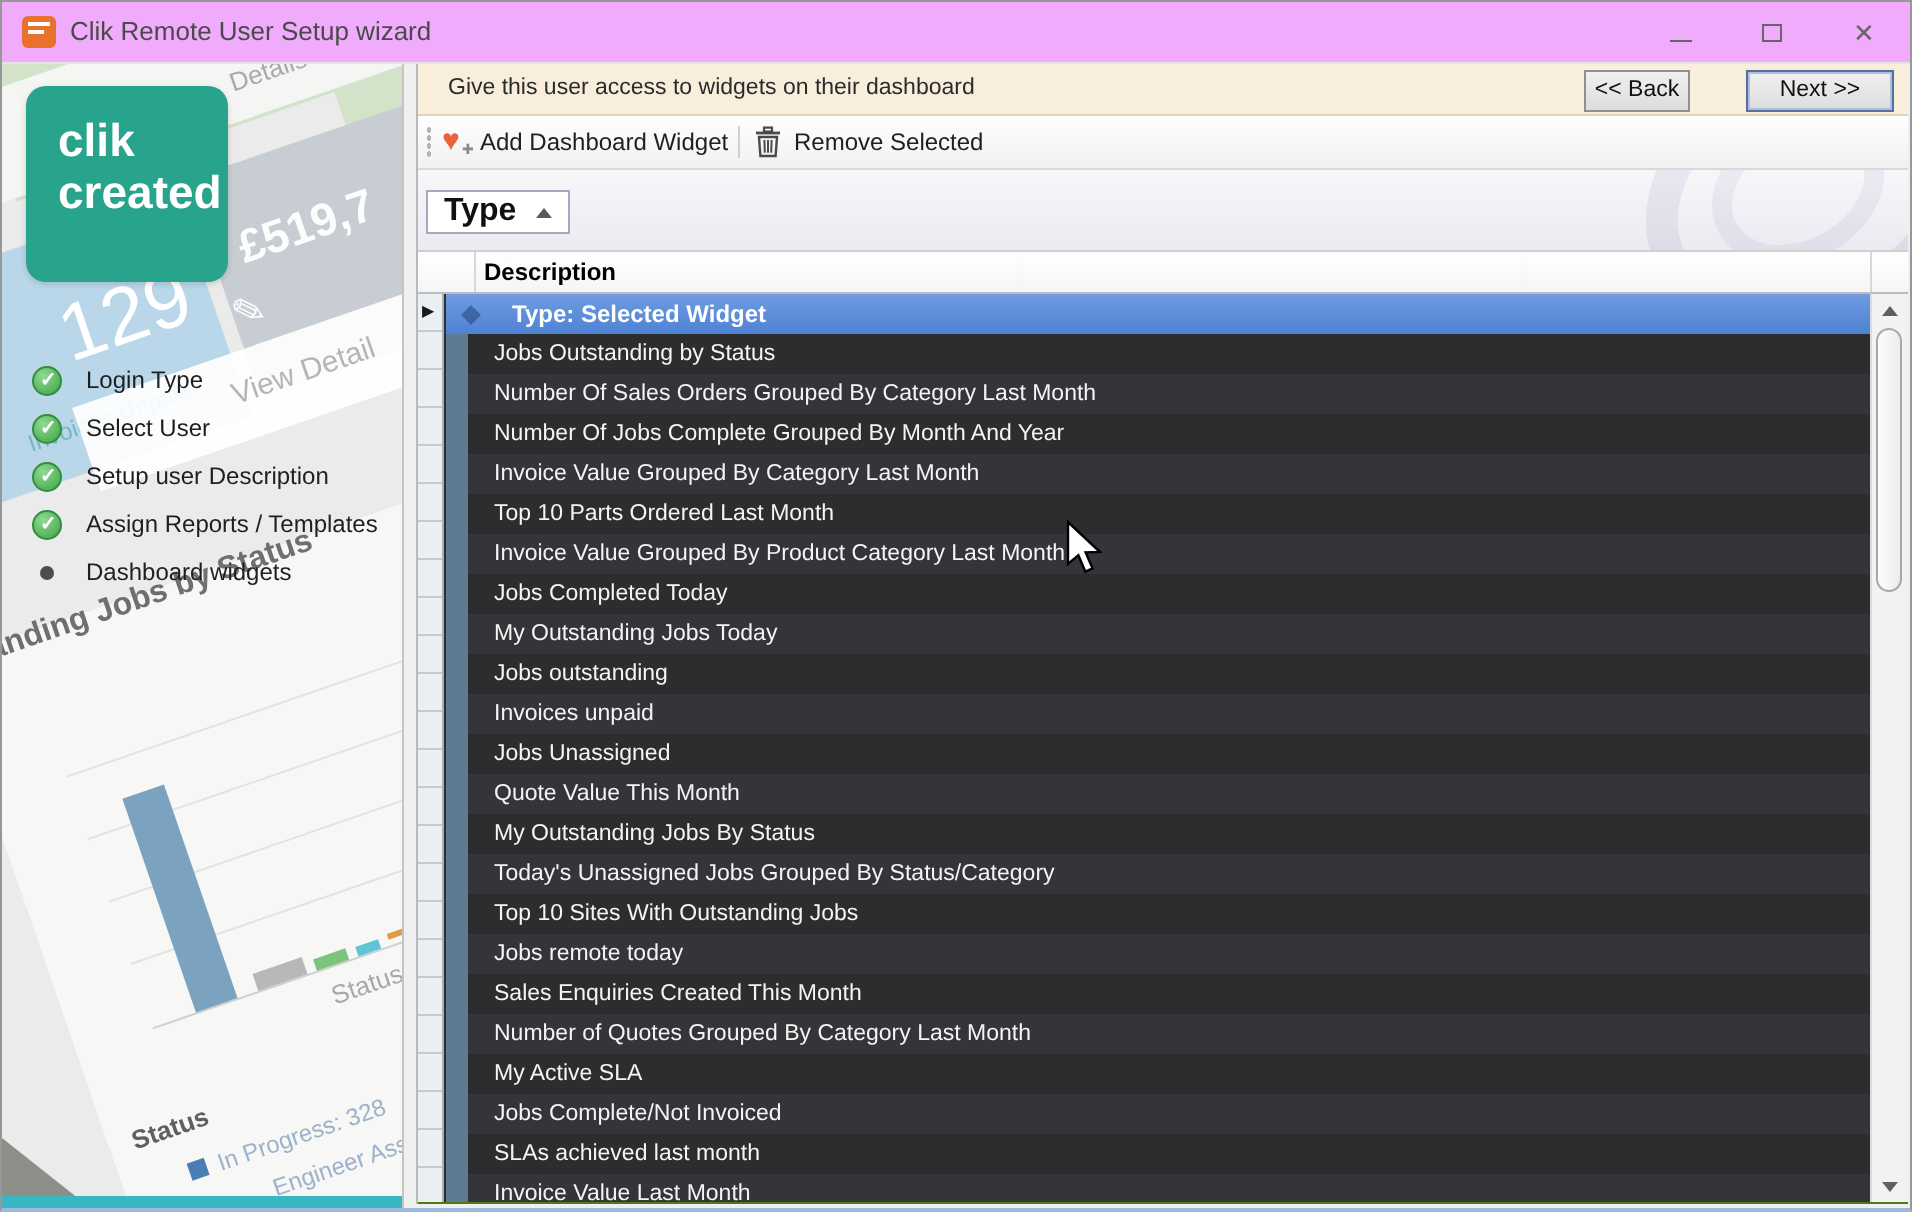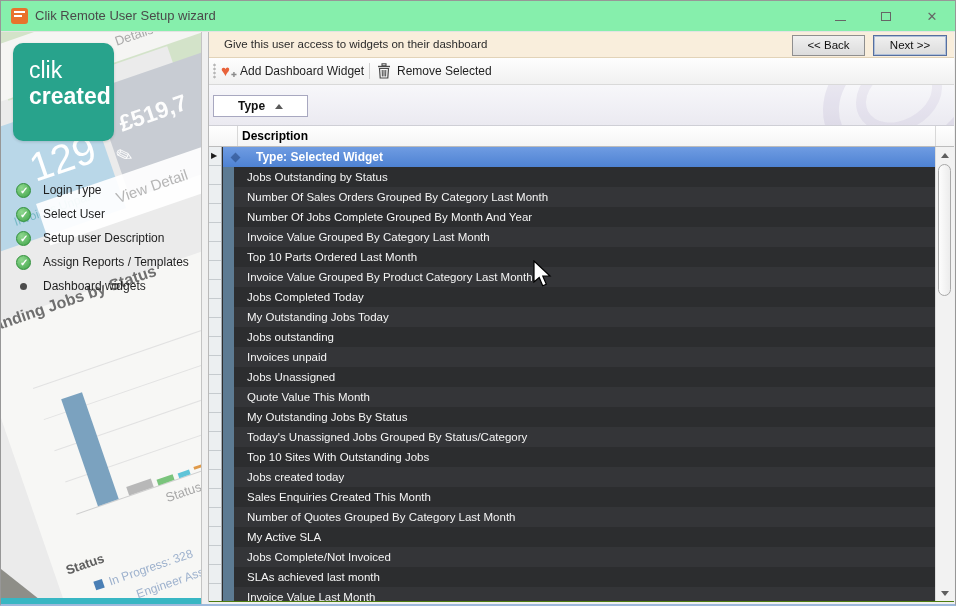--- a/index.html
+++ b/index.html
@@ -1,19 +1,19 @@
 <!DOCTYPE html>
 <html><head>
 <meta charset="utf-8">
 <style>
   html,body{margin:0;padding:0;background:#cfcfcf;font-family:"Liberation Sans",sans-serif;}
   *{box-sizing:border-box;}
   .window{position:relative;width:956px;height:606px;background:#f0f0f0;border:1px solid #979797;border-bottom:2px solid #9db9dc;overflow:hidden;}
   
-  .titlebar{position:absolute;left:0;top:0;right:0;height:31px;background:#86efac;border-bottom:1px solid #e3e3e3;}
+  .titlebar{position:absolute;left:0;top:0;right:0;height:31px;background:#f0abfc;border-bottom:1px solid #e3e3e3;}
   .app-icon{position:absolute;left:10px;top:7px;width:17px;height:16px;background:#e8722c;border-radius:3px;}
   .app-icon i{position:absolute;left:3px;height:2px;background:#ffffff;display:block;}
   .app-icon i.l1{top:3px;width:11px;}
   .app-icon i.l2{top:7px;width:8px;}
   .win-title{position:absolute;left:34px;top:0;line-height:30px;font-size:13px;color:#4a4a4a;}
   .controls{position:absolute;right:0;top:0;display:flex;}
   .win-btn{width:46px;height:30px;display:flex;align-items:center;justify-content:center;color:#666;}
   .min-glyph{width:11px;height:1px;background:#666;margin-top:9px;}
   .max-glyph{width:10px;height:9px;border:1px solid #666;}
   .close-glyph{font-size:13px;line-height:1;color:#666;}
@@ -46,49 +46,49 @@
   .xlabel{position:absolute;left:130px;top:214px;font-size:13px;color:#a8a8a8;}
   .legend{position:absolute;left:12px;top:250px;}
   .legend-title{font-size:13px;font-weight:bold;color:#5f5f5f;margin-bottom:6px;}
   .legend-item{display:flex;align-items:center;font-size:12px;color:#9db1cd;height:21px;white-space:nowrap;}
   .legend-item:nth-of-type(2){margin-left:22px;}
   .legend-item:nth-of-type(3){margin-left:44px;}
   .legend-sq{width:9px;height:9px;margin-right:6px;flex:none;}
   .corner-tri{position:absolute;left:0;top:537px;width:0;height:0;border-bottom:38px solid #8e8e88;border-right:48px solid transparent;}
   .teal-strip{position:absolute;left:0;top:566px;width:201px;height:9px;background:#38b6c3;}
   .logo{position:absolute;left:12px;top:11px;width:101px;height:98px;background:#28a38c;border-radius:10px;box-shadow:0 1px 3px rgba(0,0,0,0.15);padding:14px 0 0 16px;}
-  .logo-l1{font-size:23px;color:#fff;line-height:26px;}
+  .logo-l1{font-size:23px;color:#fff;line-height:26px;font-weight:bold;}
   .logo-l2{font-size:23px;color:#fff;font-weight:bold;line-height:26px;}
   .steps{position:absolute;left:0;top:146px;width:201px;}
   .step{display:flex;align-items:center;height:24px;padding-left:15px;}
   .step-icon{width:15px;height:15px;border-radius:50%;margin-right:12px;position:relative;flex:none;}
   .step[data-state=done] .step-icon{background:radial-gradient(circle at 35% 30%,#8fd88f,#3fa348);border:1px solid #2f8f3a;}
   .step[data-state=done] .step-icon::after{content:"✓";color:#fff;font-size:10px;font-weight:bold;position:absolute;left:3px;top:0;line-height:14px;}
   .step[data-state=current] .step-icon::after{content:"";position:absolute;left:4px;top:4px;width:7px;height:7px;border-radius:50%;background:#4c4c4c;}
   .step-label{font-size:12px;color:#1f1f1f;white-space:nowrap;}
   
   .main{position:absolute;left:207px;top:31px;right:1px;bottom:2px;background:#ffffff;border-left:1px solid #b9b9b9;}
   .instruction{position:absolute;left:0;top:0;right:0;height:26px;background:#f9eedc;border-bottom:1px solid #e2d3b8;}
   .instruction-text{position:absolute;left:15px;line-height:25px;font-size:11.5px;color:#2b2b2b;}
   .wiz-btn{position:absolute;top:3px;height:21px;background:linear-gradient(#f0f0f0,#dcdcdc);border:1px solid #8f8f8f;font-size:11.5px;color:#111;text-align:center;line-height:19px;}
-  .btn-back{left:583px;width:73px;}
+  .btn-back{left:583px;width:53px;}
   .btn-next{left:664px;width:74px;border:1px solid #566f9f;box-shadow:inset 0 0 0 1px #aebfd9;}
   .toolbar{position:absolute;left:0;top:26px;right:0;height:27px;background:linear-gradient(#fefefe,#f1f1f1);border-bottom:1px solid #d9d9d9;}
   .grip{position:absolute;left:4px;top:5px;bottom:5px;width:3px;background-image:radial-gradient(#b5b5b5 1px,transparent 1.2px);background-size:3px 4px;}
   .heart{position:absolute;left:12px;top:4px;font-size:15px;color:#e8623a;line-height:18px;}
   .heart-plus{position:absolute;left:22px;top:13px;font-size:7px;color:#8a8a8a;}
   .tb-label{position:absolute;top:0;line-height:26px;font-size:12px;color:#1f1f1f;white-space:nowrap;}
   .add-label{left:31px;}
   .tb-sep{position:absolute;left:160px;top:5px;bottom:5px;width:1px;background:#d0d0d0;}
   .trash{position:absolute;left:168px;top:5px;}
   .remove-label{left:188px;}
   .group-panel{position:absolute;left:0;top:53px;right:0;height:41px;background:linear-gradient(180deg,#f7f7fa,#ebeaf1);border-bottom:1px solid #cfcfd6;overflow:hidden;}
   .sw1{position:absolute;right:-35px;top:-55px;width:170px;height:130px;border:16px solid rgba(140,120,180,0.13);border-radius:50%;transform:rotate(-28deg);}
   .sw2{position:absolute;right:10px;top:-25px;width:90px;height:70px;border:10px solid rgba(140,120,180,0.10);border-radius:50%;transform:rotate(-28deg);}
-  .type-btn{position:absolute;left:4px;top:10px;height:22px;padding:0 24px;background:#fff;border:1px solid #a8a8c0;display:flex;align-items:center;gap:10px;font-size:12px;font-weight:bold;color:#111;}
+  .type-btn{position:absolute;left:4px;top:10px;height:22px;padding:0 8px;background:#fff;border:1px solid #a8a8c0;display:flex;align-items:center;gap:10px;font-size:16px;font-weight:bold;color:#111;}
   .sort-asc{width:0;height:0;border-left:4px solid transparent;border-right:4px solid transparent;border-bottom:5px solid #5a5a5a;}
   .grid{position:absolute;left:0;top:94px;right:0;bottom:0;background:#4d7c0f;}
   .grid-header{position:absolute;left:0;top:0;right:0;height:21px;background:linear-gradient(#ffffff,#f5f5f5);border-bottom:1px solid #bcbcbc;display:flex;}
   .hdr-corner{width:29px;border-right:1px solid #d8d8d8;}
   .hdr-desc{flex:1;font-size:12px;font-weight:bold;color:#000;line-height:20px;padding-left:4px;border-right:1px solid #d8d8d8;}
   .hdr-spacer{width:18px;}
   .grid-body{position:absolute;left:0;top:21px;right:19px;bottom:1px;background:#2e2f31;overflow:hidden;}
   .ind-col{position:absolute;left:0;top:0;width:13px;bottom:0;background:#eceff1;border-right:1px solid #aab0b5;}
   .ind-cell{height:19px;border-bottom:1px solid #c6cbcf;position:relative;}
   .cur-arrow{position:absolute;left:2px;top:4px;font-size:8px;color:#1a1a1a;line-height:10px;}
@@ -328,21 +328,21 @@
             <div class="row">
               <span>My Outstanding Jobs By Status</span>
             </div>
             <div class="row">
               <span>Today's Unassigned Jobs Grouped By Status/Category</span>
             </div>
             <div class="row">
               <span>Top 10 Sites With Outstanding Jobs</span>
             </div>
             <div class="row">
-              <span>Jobs created today</span>
+              <span>Jobs remote today</span>
             </div>
             <div class="row">
               <span>Sales Enquiries Created This Month</span>
             </div>
             <div class="row">
               <span>Number of Quotes Grouped By Category Last Month</span>
             </div>
             <div class="row">
               <span>My Active SLA</span>
             </div>

